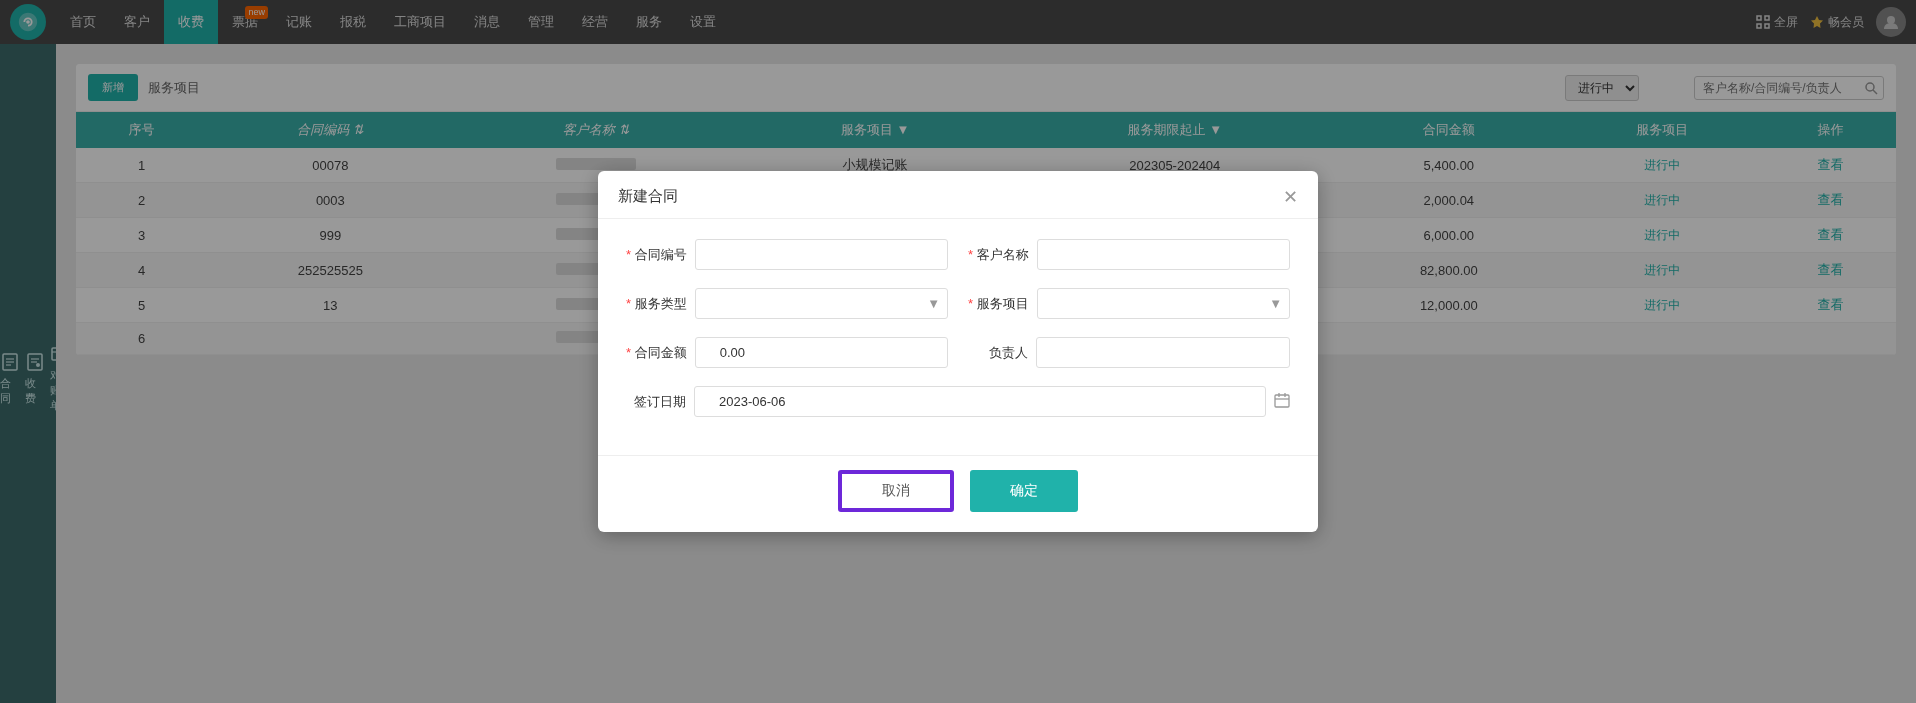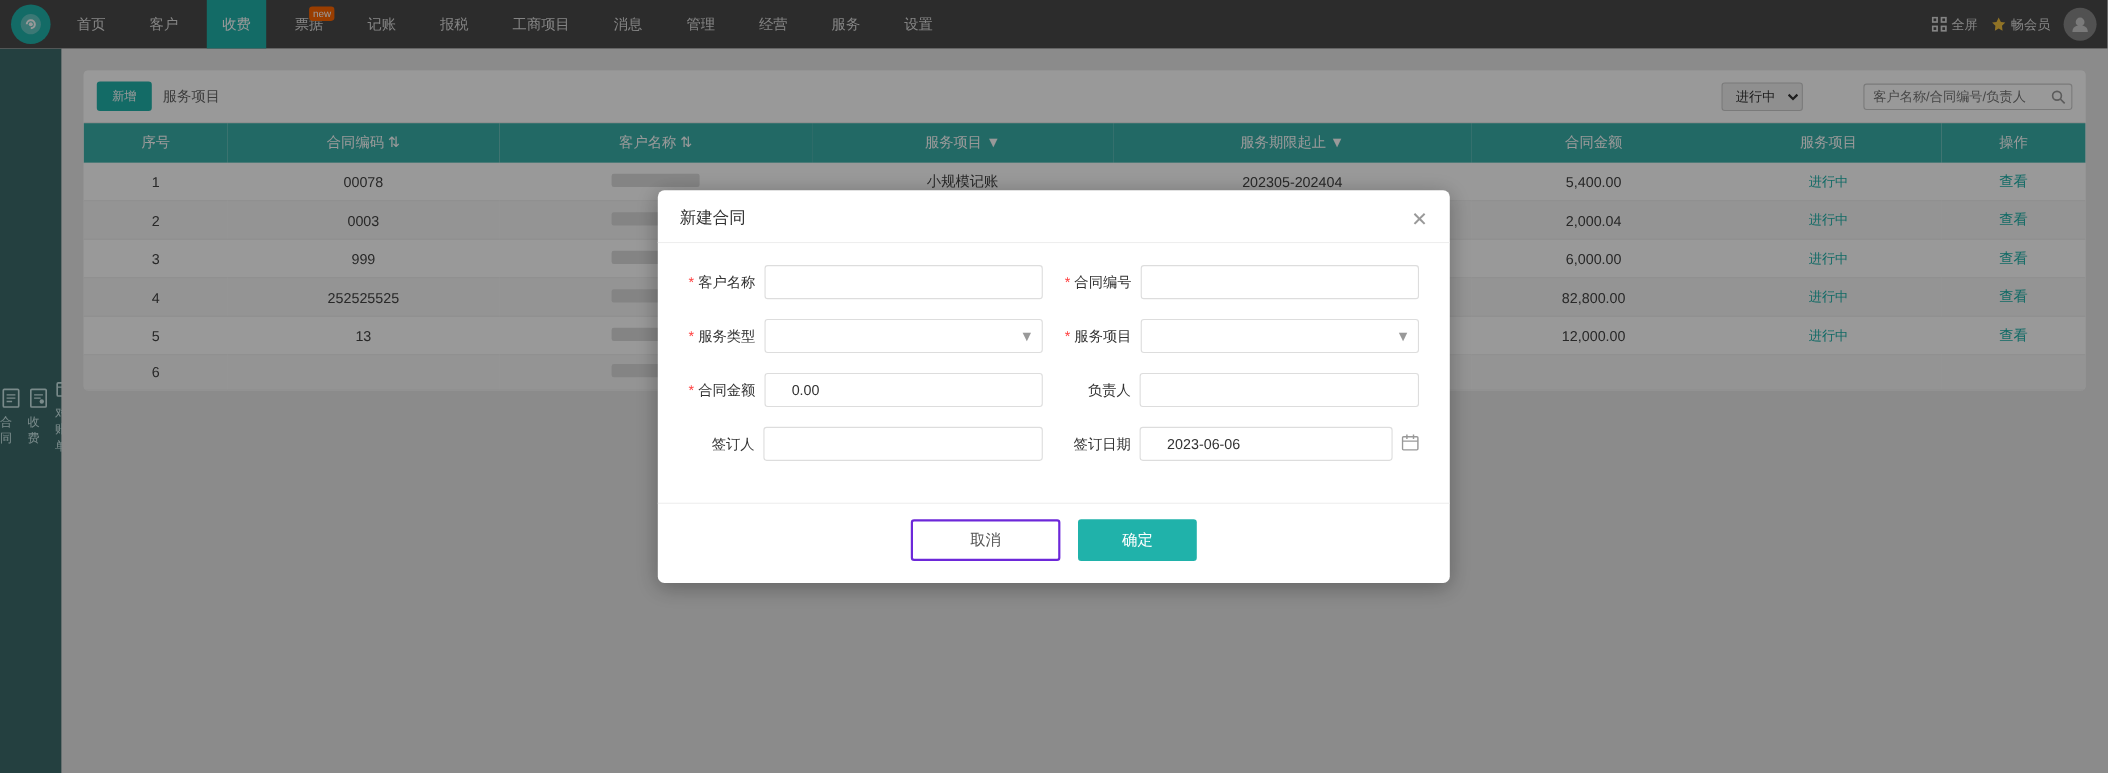--- a/index.html
+++ b/index.html
@@ -17,21 +17,21 @@
     }
     .top-nav .logo {
       width: 36px; height: 36px;
       background: #20b2aa;
       border-radius: 50%;
       display: flex; align-items: center; justify-content: center;
       margin-right: 10px;
       flex-shrink: 0;
     }
     .top-nav .logo svg { width: 22px; height: 22px; }
-    .nav-items { display: flex; align-items: center; gap: 12px; flex: 1; }
+    .nav-items { display: flex; align-items: center; gap: 0; flex: 1; }
     .nav-item {
       color: #ddd;
       padding: 0 14px;
       height: 44px;
       display: flex;
       align-items: center;
       cursor: pointer;
       font-size: 13px;
       position: relative;
     }
@@ -177,21 +177,21 @@
       background: #3aafa9;
       color: #fff;
     }
     thead th {
       padding: 9px 10px;
       font-weight: normal;
       font-size: 13px;
       text-align: center;
       white-space: nowrap;
     }
-    thead th.sortable { cursor: pointer; }
+    thead th.sortable { cursor: pointer; font-style: italic; }
     tbody tr:nth-child(even) { background: #f7f7f7; }
     tbody tr:nth-child(odd) { background: #fff; }
     tbody td {
       padding: 8px 10px;
       text-align: center;
       color: #444;
       font-size: 13px;
       border-bottom: 1px solid #eee;
     }
     .status-badge {
@@ -300,23 +300,23 @@
     .dialog-footer {
       padding: 14px 20px 20px;
       display: flex;
       justify-content: center;
       gap: 16px;
       border-top: 1px solid #eee;
     }
     .btn-cancel {
       background: #fff;
       color: #555;
-      border: 2px solid #6d28d9;
-      border-radius: 3px;
-      padding: 8px 52px;
+      border: 4px solid #6d28d9;
+      border-radius: 3px;
+      padding: 8px 40px;
       font-size: 14px;
       cursor: pointer;
     }
     .btn-confirm {
       background: #20b2aa;
       color: #fff;
       border: none;
       border-radius: 3px;
       padding: 8px 40px;
       font-size: 14px;
@@ -538,25 +538,25 @@
 <div class="dialog-overlay">
   <div class="dialog">
     <div class="dialog-header">
       <span class="dialog-title">新建合同</span>
       <button class="dialog-close">✕</button>
     </div>
     <div class="dialog-body">
 
       <div class="form-row">
         <div class="form-group">
+          <label class="form-label required">合同编号</label>
+          <input type="text" class="form-input" style="">
+        </div>
+        <div class="form-group">
           <label class="form-label required">客户名称</label>
-          <input type="text" class="form-input" style="">
-        </div>
-        <div class="form-group">
-          <label class="form-label required">合同编号</label>
           <input type="text" class="form-input" style="">
         </div>
       </div>
 
       <div class="form-row">
         <div class="form-group">
           <label class="form-label required">服务类型</label>
           <div class="form-select-wrap">
             <input type="text" style="">
             <span class="form-select-arrow">▼</span>
@@ -576,24 +576,20 @@
           <label class="form-label required">合同金额</label>
           <input type="text" class="form-input" value="0.00" style="">
         </div>
         <div class="form-group">
           <label class="form-label">负责人</label>
           <input type="text" class="form-input" style="">
         </div>
       </div>
 
       <div class="form-row">
-        <div class="form-group">
-          <label class="form-label">签订人</label>
-          <input type="text" class="form-input" style="">
-        </div>
         <div class="form-group">
           <label class="form-label">签订日期</label>
           <input type="text" class="form-input" id="sign-date-field" value="2023-06-06" style="">
           <span class="calendar-icon">
             <svg width="16" height="16" viewBox="0 0 16 16" fill="none">
                 <rect x="1" y="3" width="14" height="12" rx="1" stroke="#999" stroke-width="1.3"></rect>
                 <line x1="1" y1="7" x2="15" y2="7" stroke="#999" stroke-width="1.3"></line>
                 <line x1="5" y1="1" x2="5" y2="5" stroke="#999" stroke-width="1.3"></line>
                 <line x1="11" y1="1" x2="11" y2="5" stroke="#999" stroke-width="1.3"></line>
               </svg>

